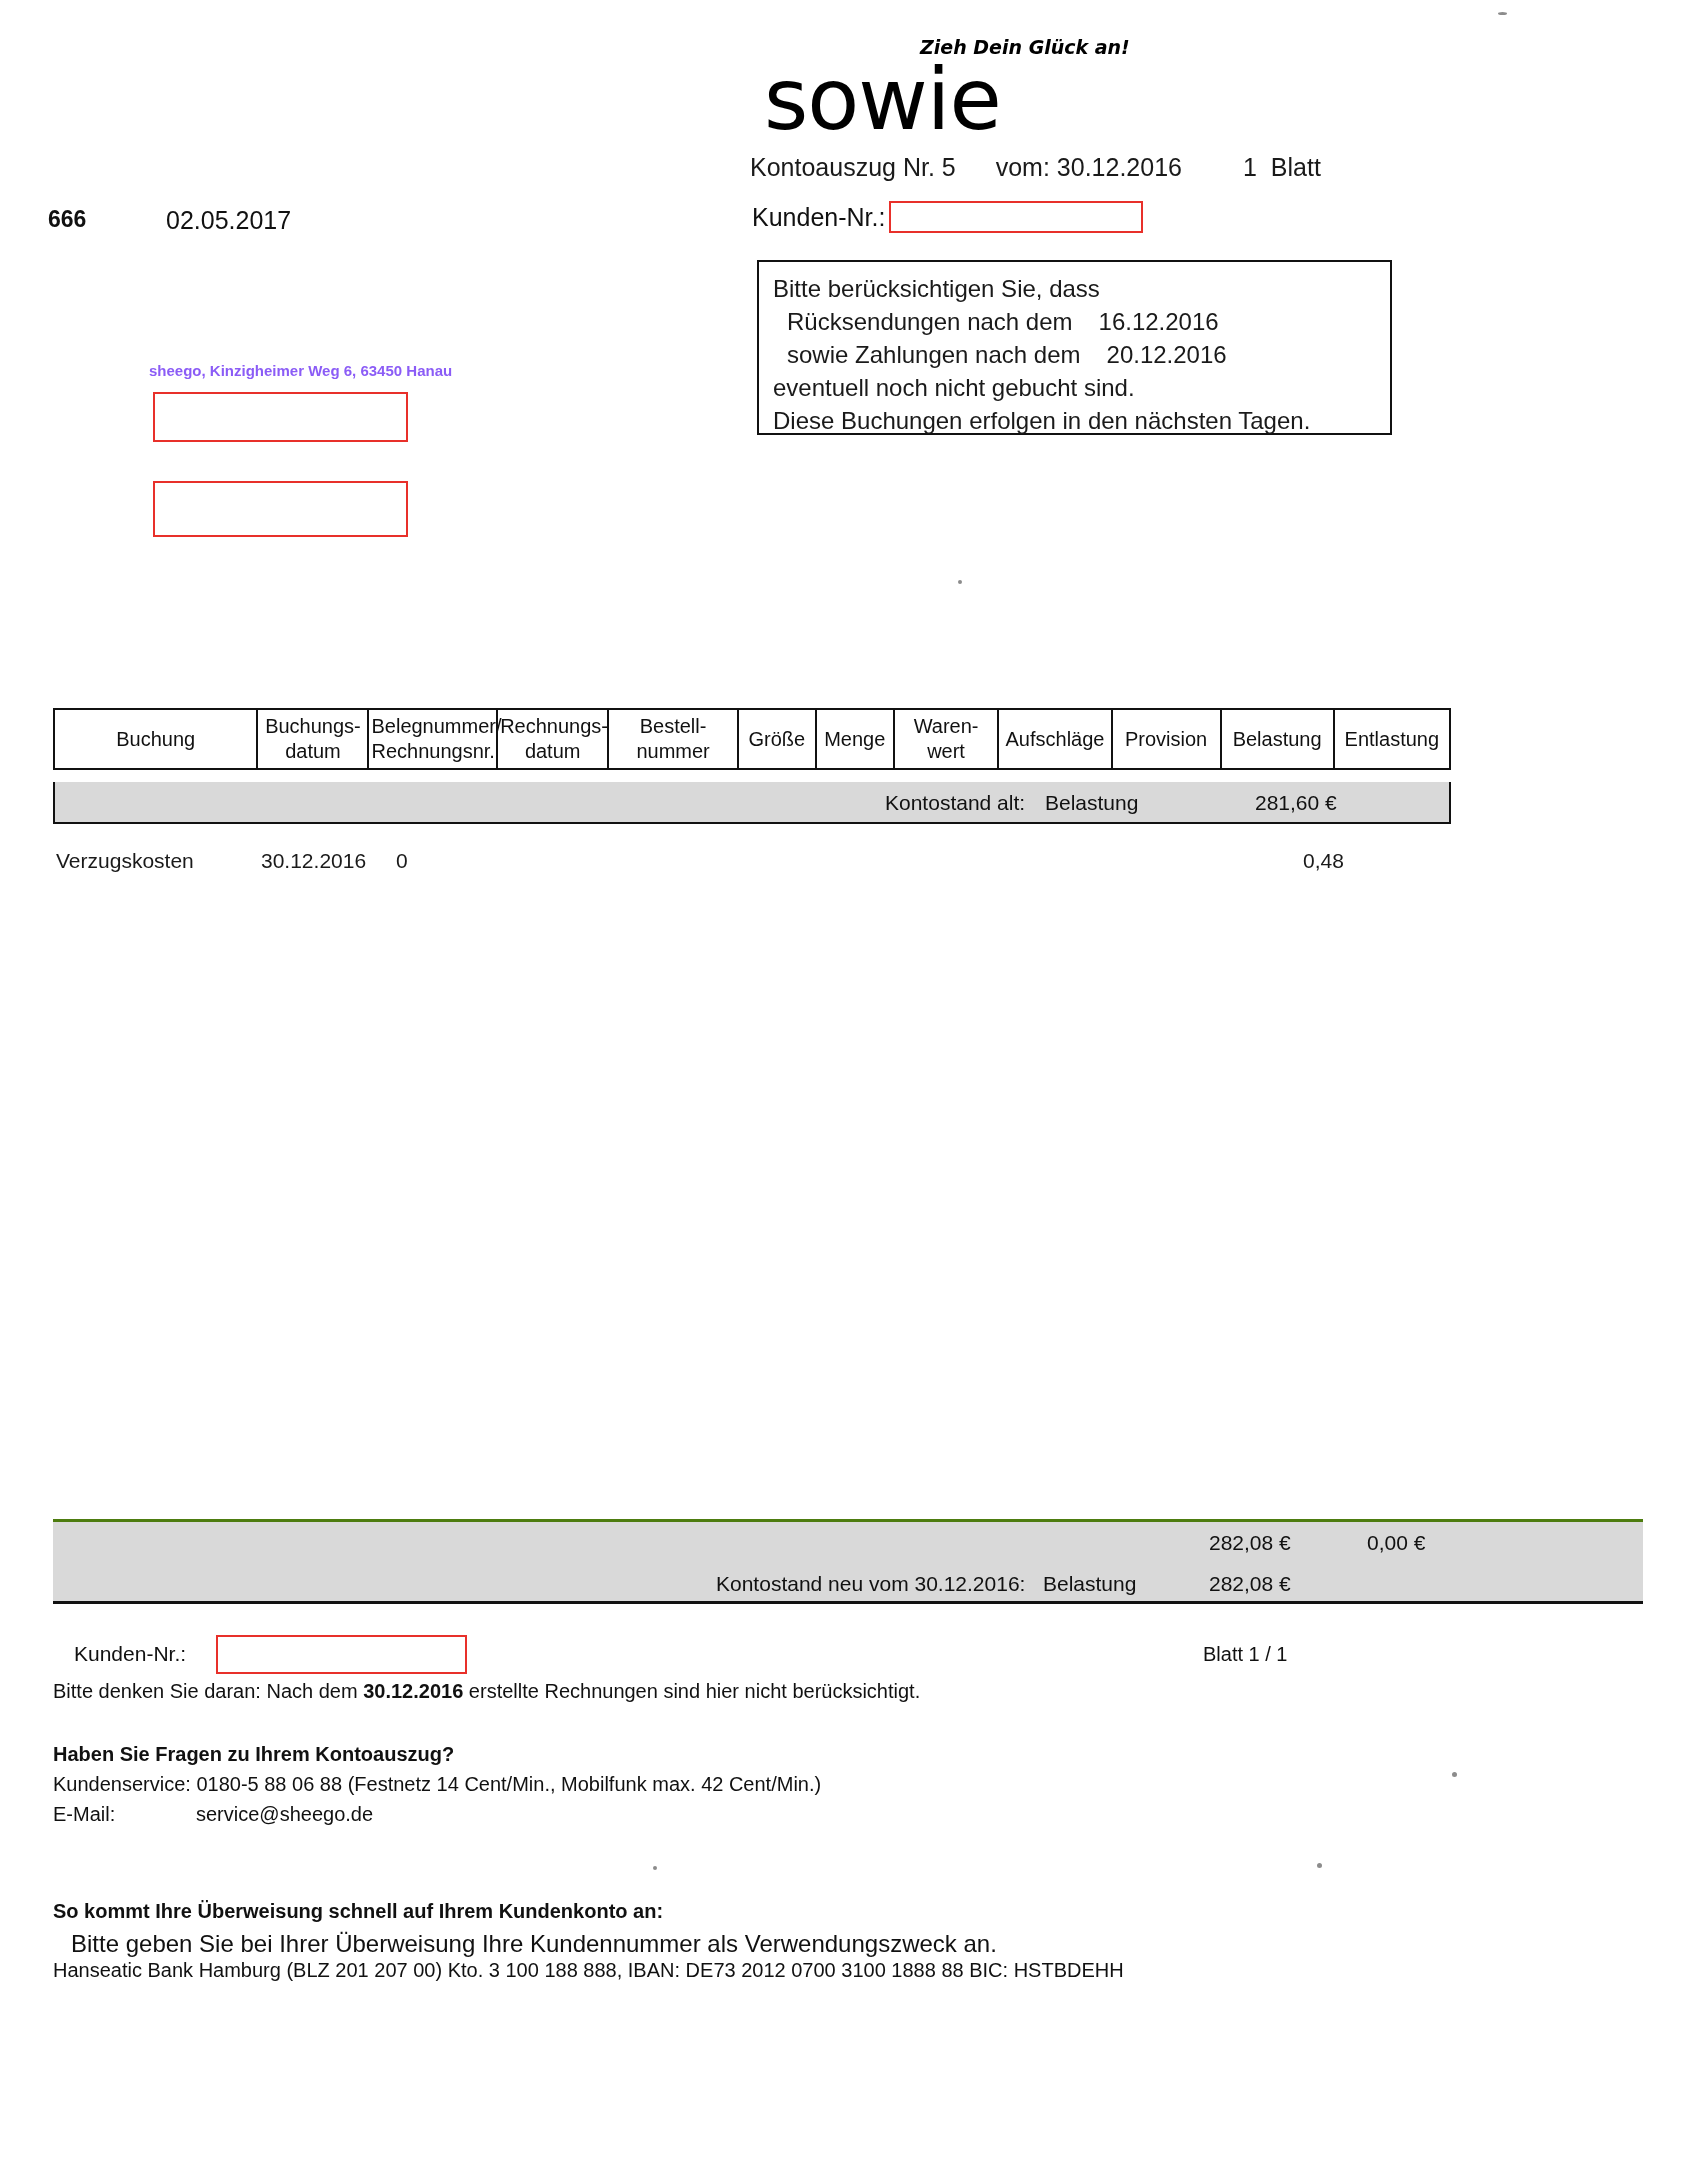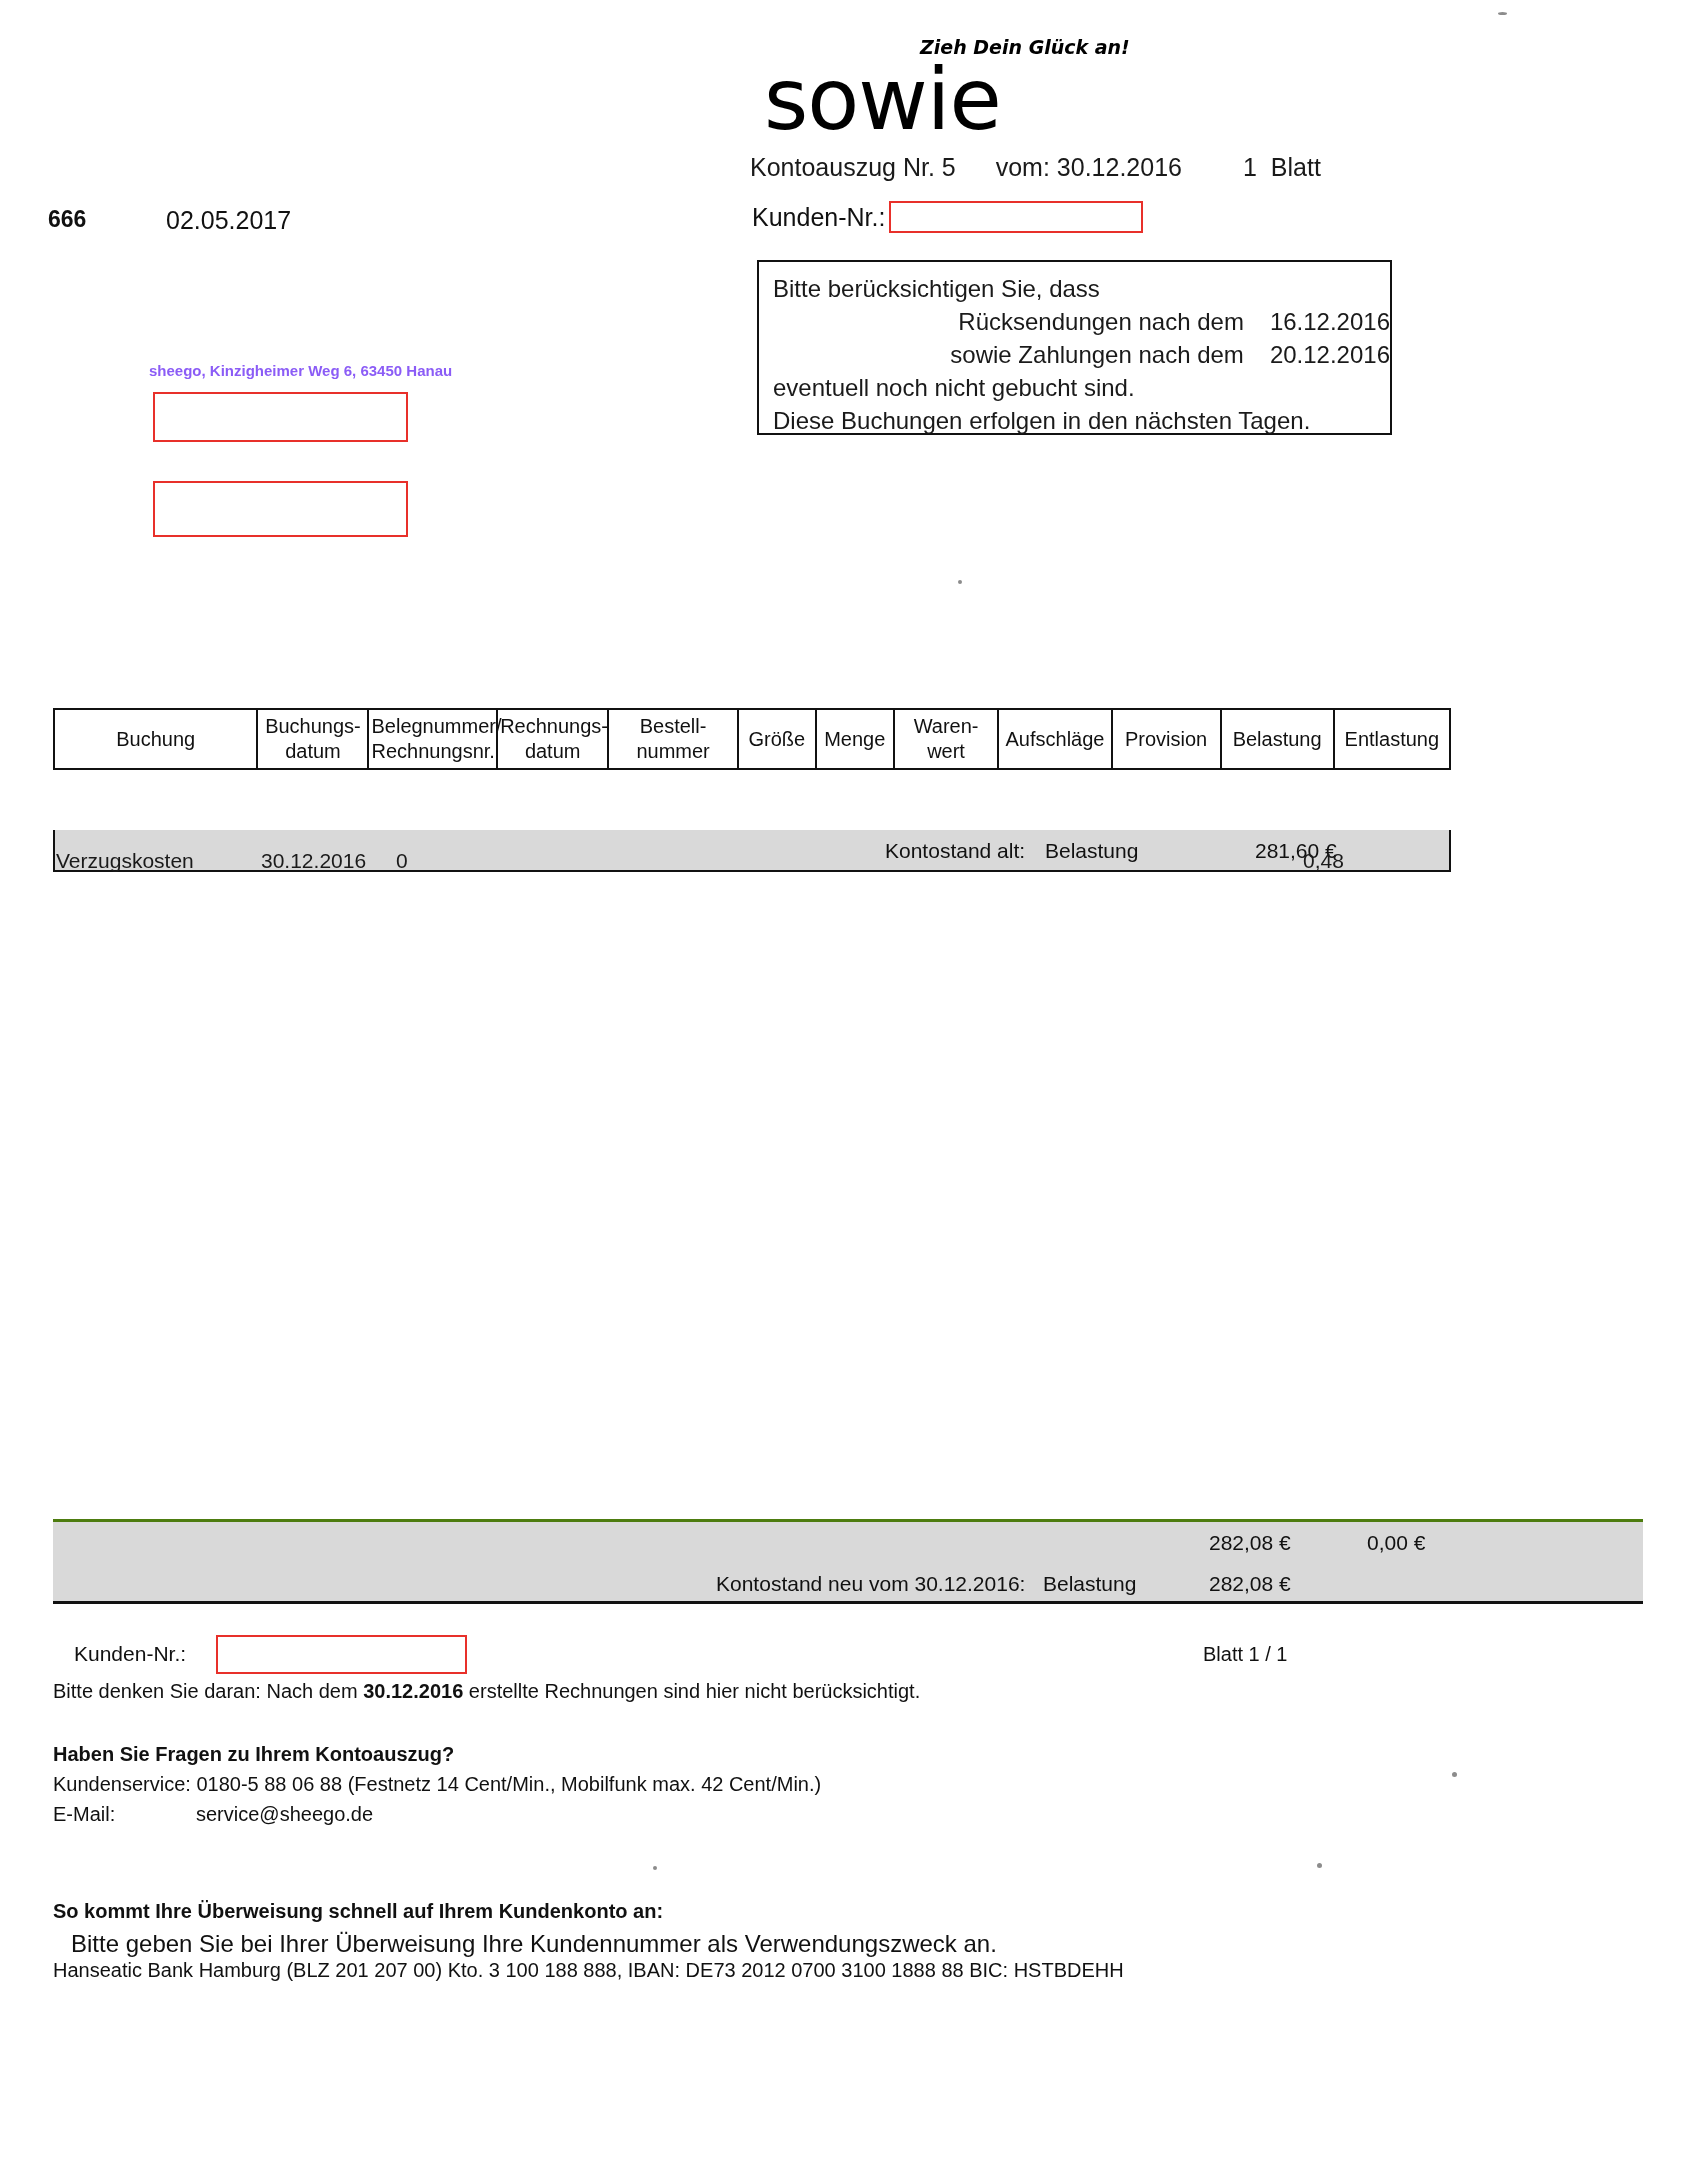--- a/index.html
+++ b/index.html
@@ -105,21 +105,21 @@
     border: 2px solid #111111;
     box-sizing: border-box;
     padding: 10px 0 0 14px;
   }
   .notice-line {
     font-size: 24px;
     line-height: 33px;
     white-space: nowrap;
     color: #1a1a1a;
   }
-  .notice-line.indent { padding-left: 14px; text-align: right; }
+  .notice-line.indent { padding-left: 14px; }
   .notice-date { display: inline-block; margin-left: 26px; }
 
   
   #sender-line {
     left: 149px;
     top: 362px;
     font-size: 15px;
     font-weight: bold;
     color: #8b5cf6;
     white-space: nowrap;
@@ -162,21 +162,20 @@
   .balance-row {
     position: absolute;
     left: 53px;
     width: 1398px;
     height: 42px;
     background: #d9d9d9;
     border-left: 2px solid #111111;
     border-right: 2px solid #111111;
     border-bottom: 2px solid #111111;
     box-sizing: border-box;
-    margin-top: 48px;
   }
   #balance-old { top: 782px; }
   .balance-cell {
     position: absolute;
     font-size: 21px;
     color: #111111;
     top: 9px;
     white-space: nowrap;
   }
 

